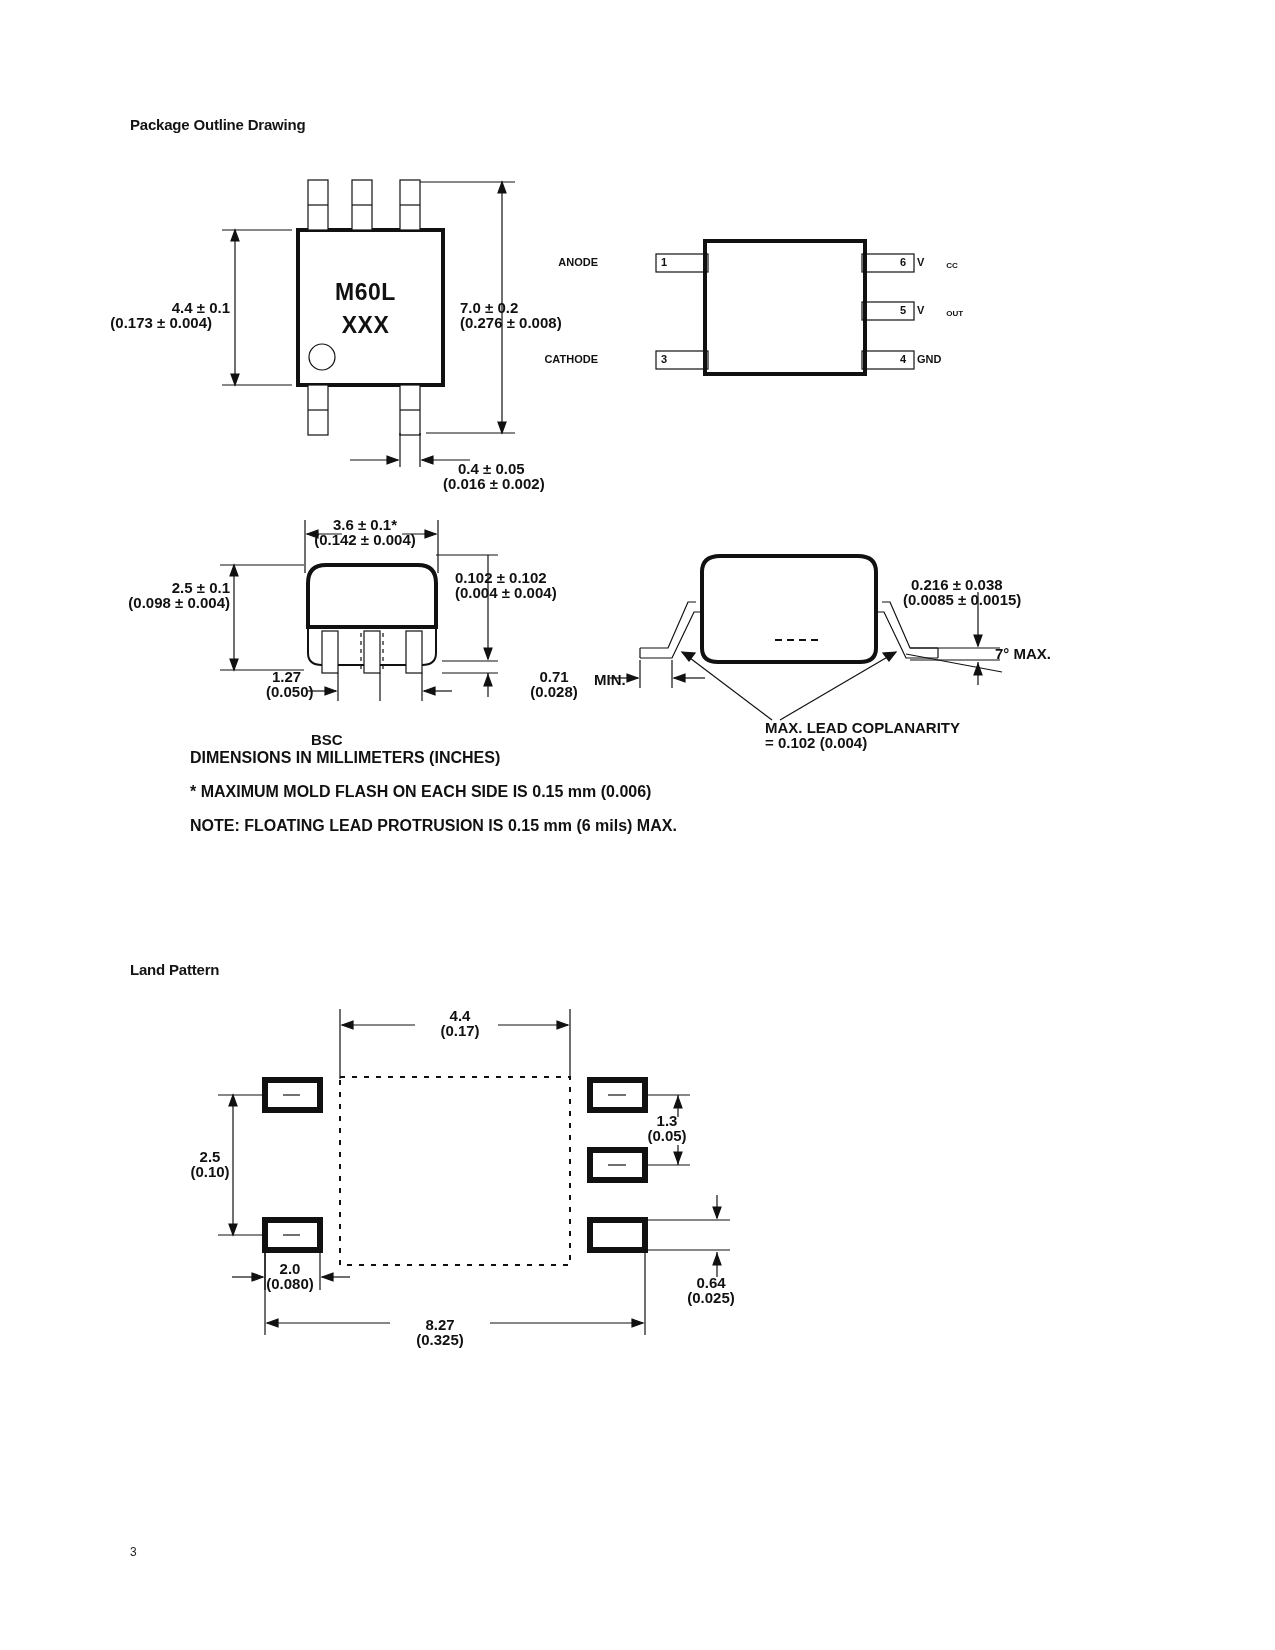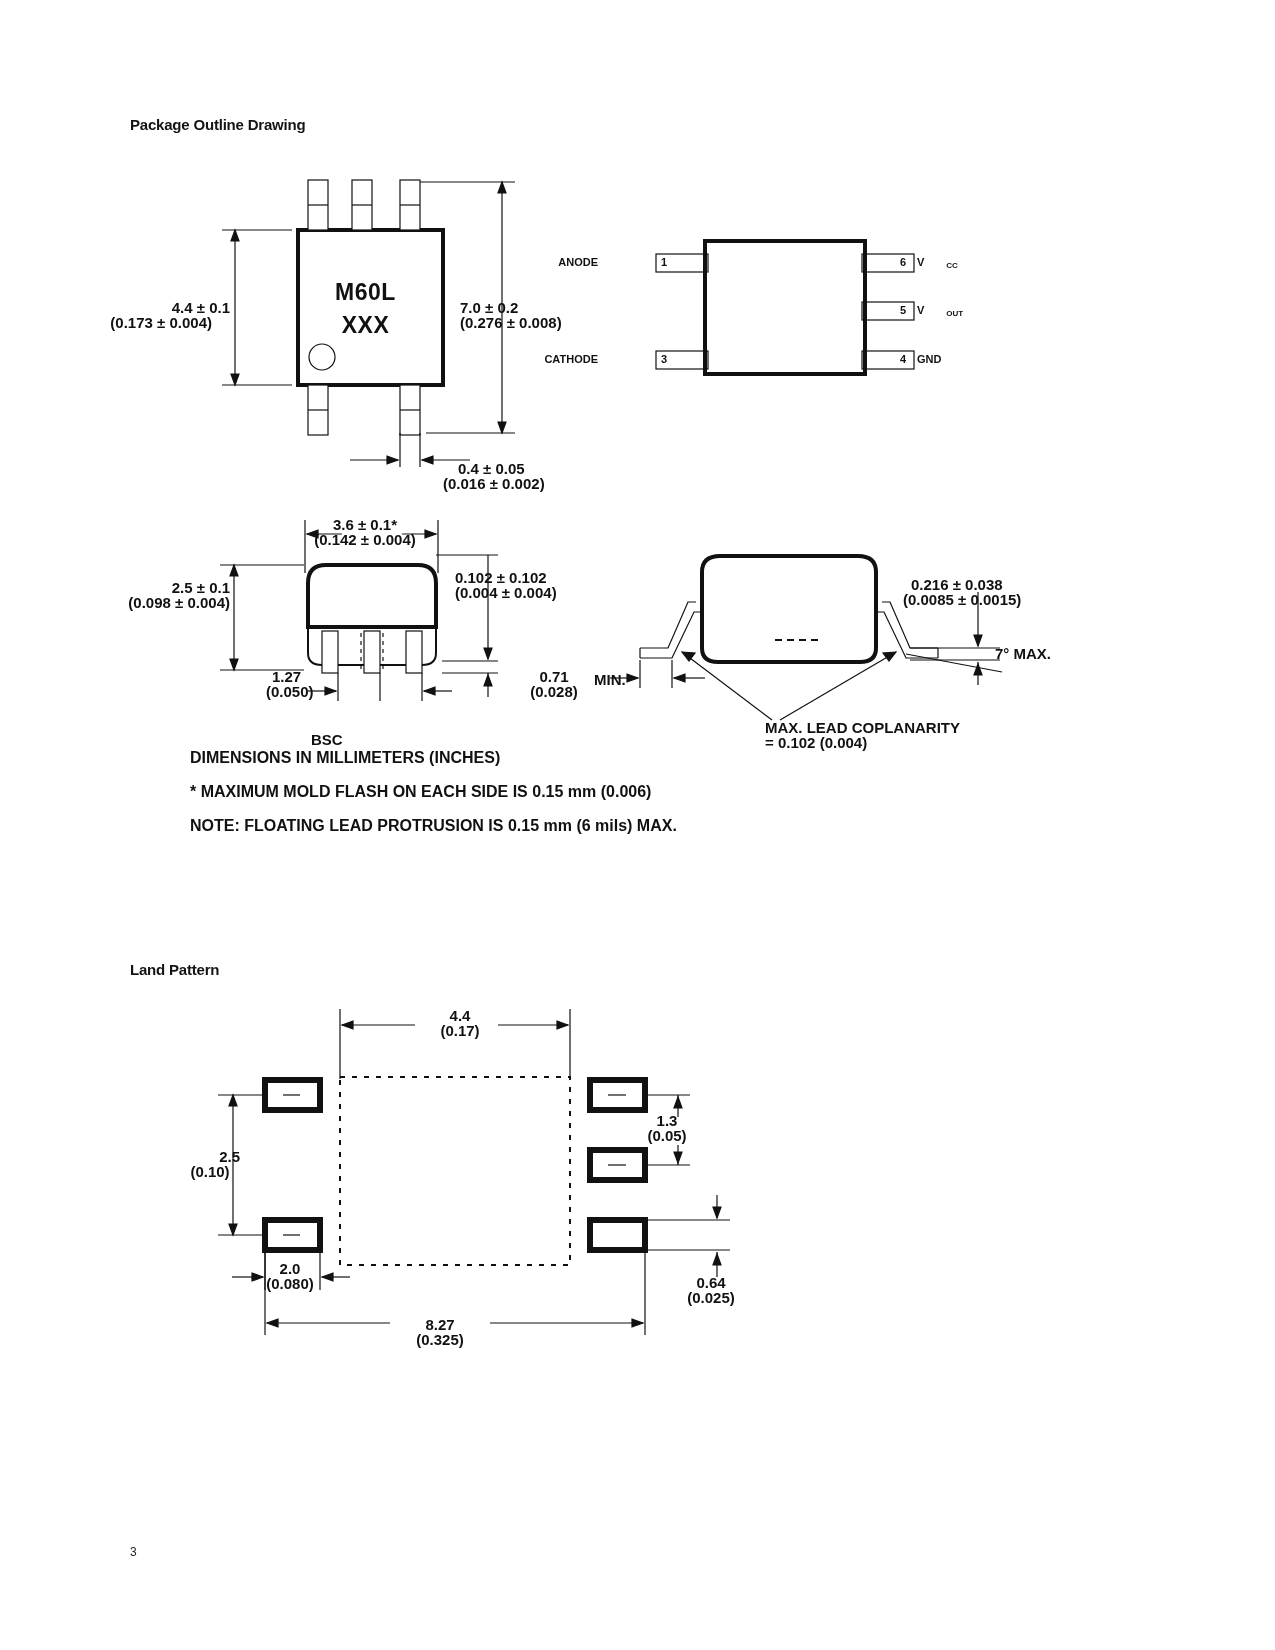--- a/index.html
+++ b/index.html
@@ -386,21 +386,21 @@
       <line x1="37" y1="318" x2="160" y2="318"></line>
       <path d="M37,318 l11,-4 l0,8 z" fill="#111"></path>
       <line x1="260" y1="318" x2="413" y2="318"></line>
       <path d="M413,318 l-11,-4 l0,8 z" fill="#111"></path>
     </g>
   </svg>
 
   <div class="dimtext center" style="left:400px; top:1008px; width:120px;">4.4</div>
   <div class="dimtext center" style="left:400px; top:1023px; width:120px;">(0.17)</div>
 
-  <div class="dimtext center" style="left:180px; top:1149px; width:60px;text-align:right;">2.5</div>
+  <div class="dimtext center" style="left:180px; top:1149px; width:60px;">2.5</div>
   <div class="dimtext center" style="left:180px; top:1164px; width:60px;">(0.10)</div>
 
   <div class="dimtext center" style="left:258px; top:1261px; width:64px;">2.0</div>
   <div class="dimtext center" style="left:258px; top:1276px; width:64px;">(0.080)</div>
 
   <div class="dimtext center" style="left:637px; top:1113px; width:60px;">1.3</div>
   <div class="dimtext center" style="left:632px; top:1128px; width:70px;">(0.05)</div>
 
   <div class="dimtext center" style="left:680px; top:1275px; width:62px;">0.64</div>
   <div class="dimtext center" style="left:675px; top:1290px; width:72px;">(0.025)</div>

